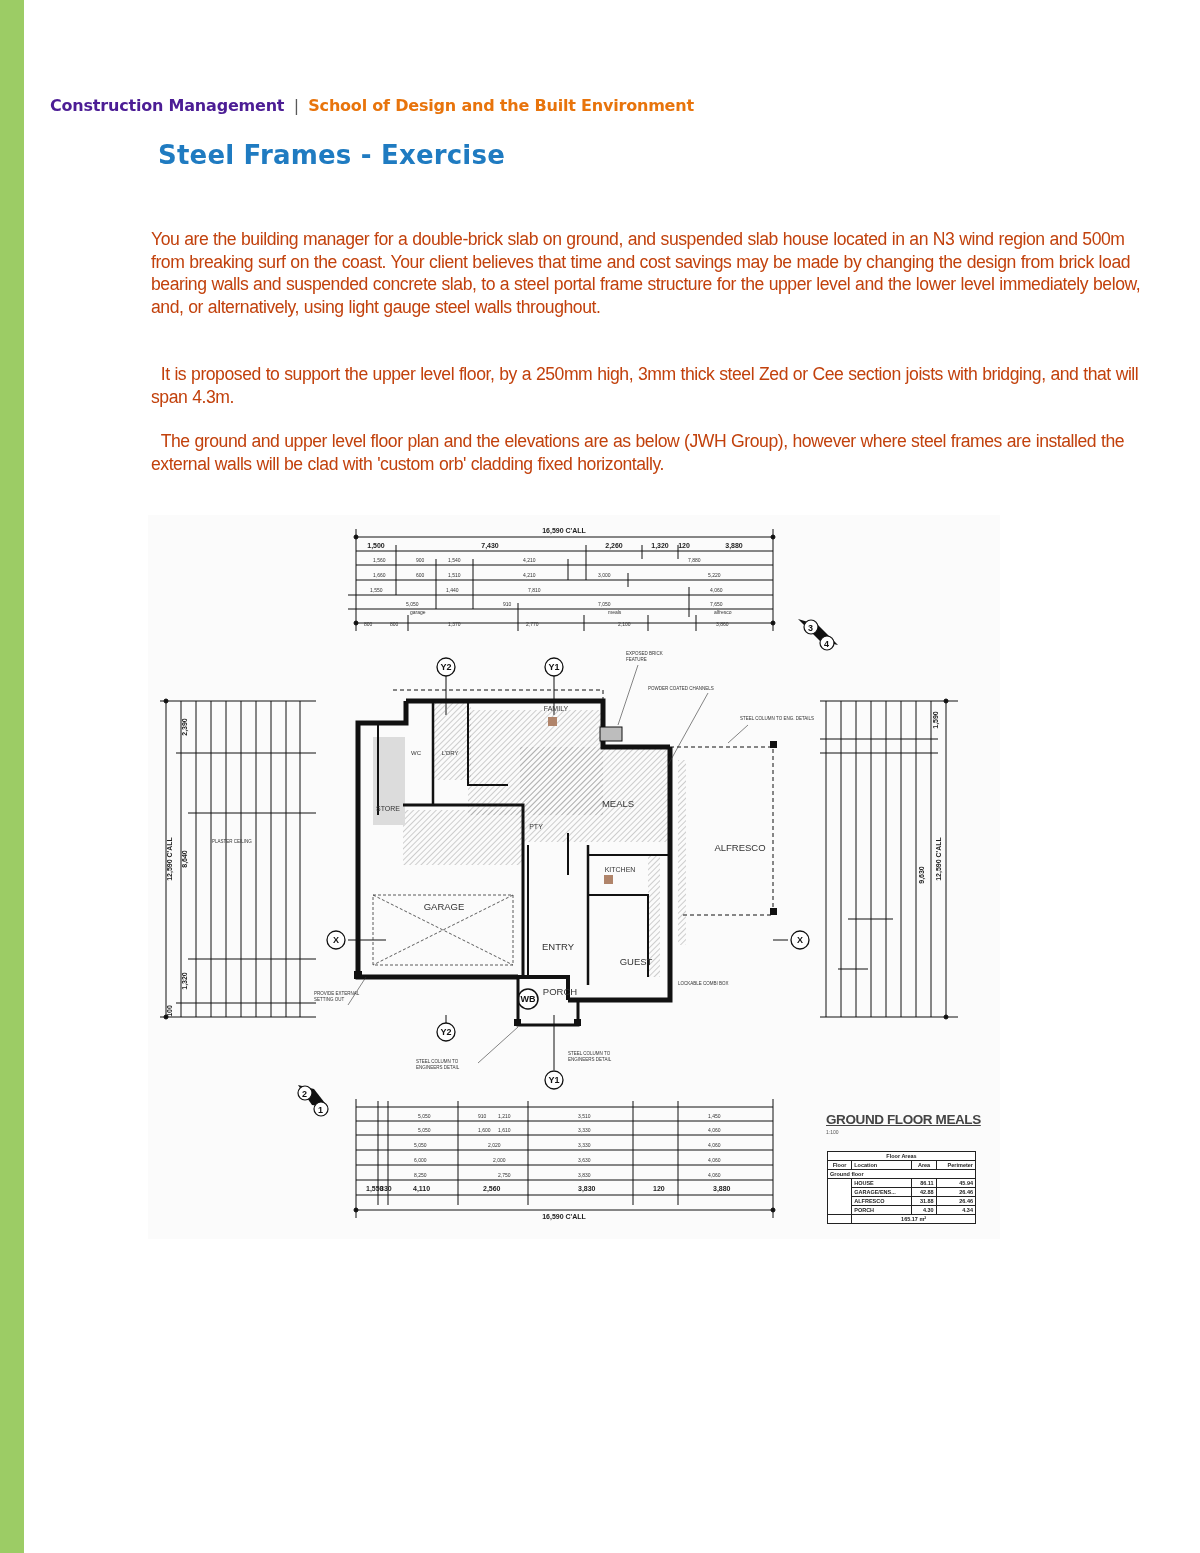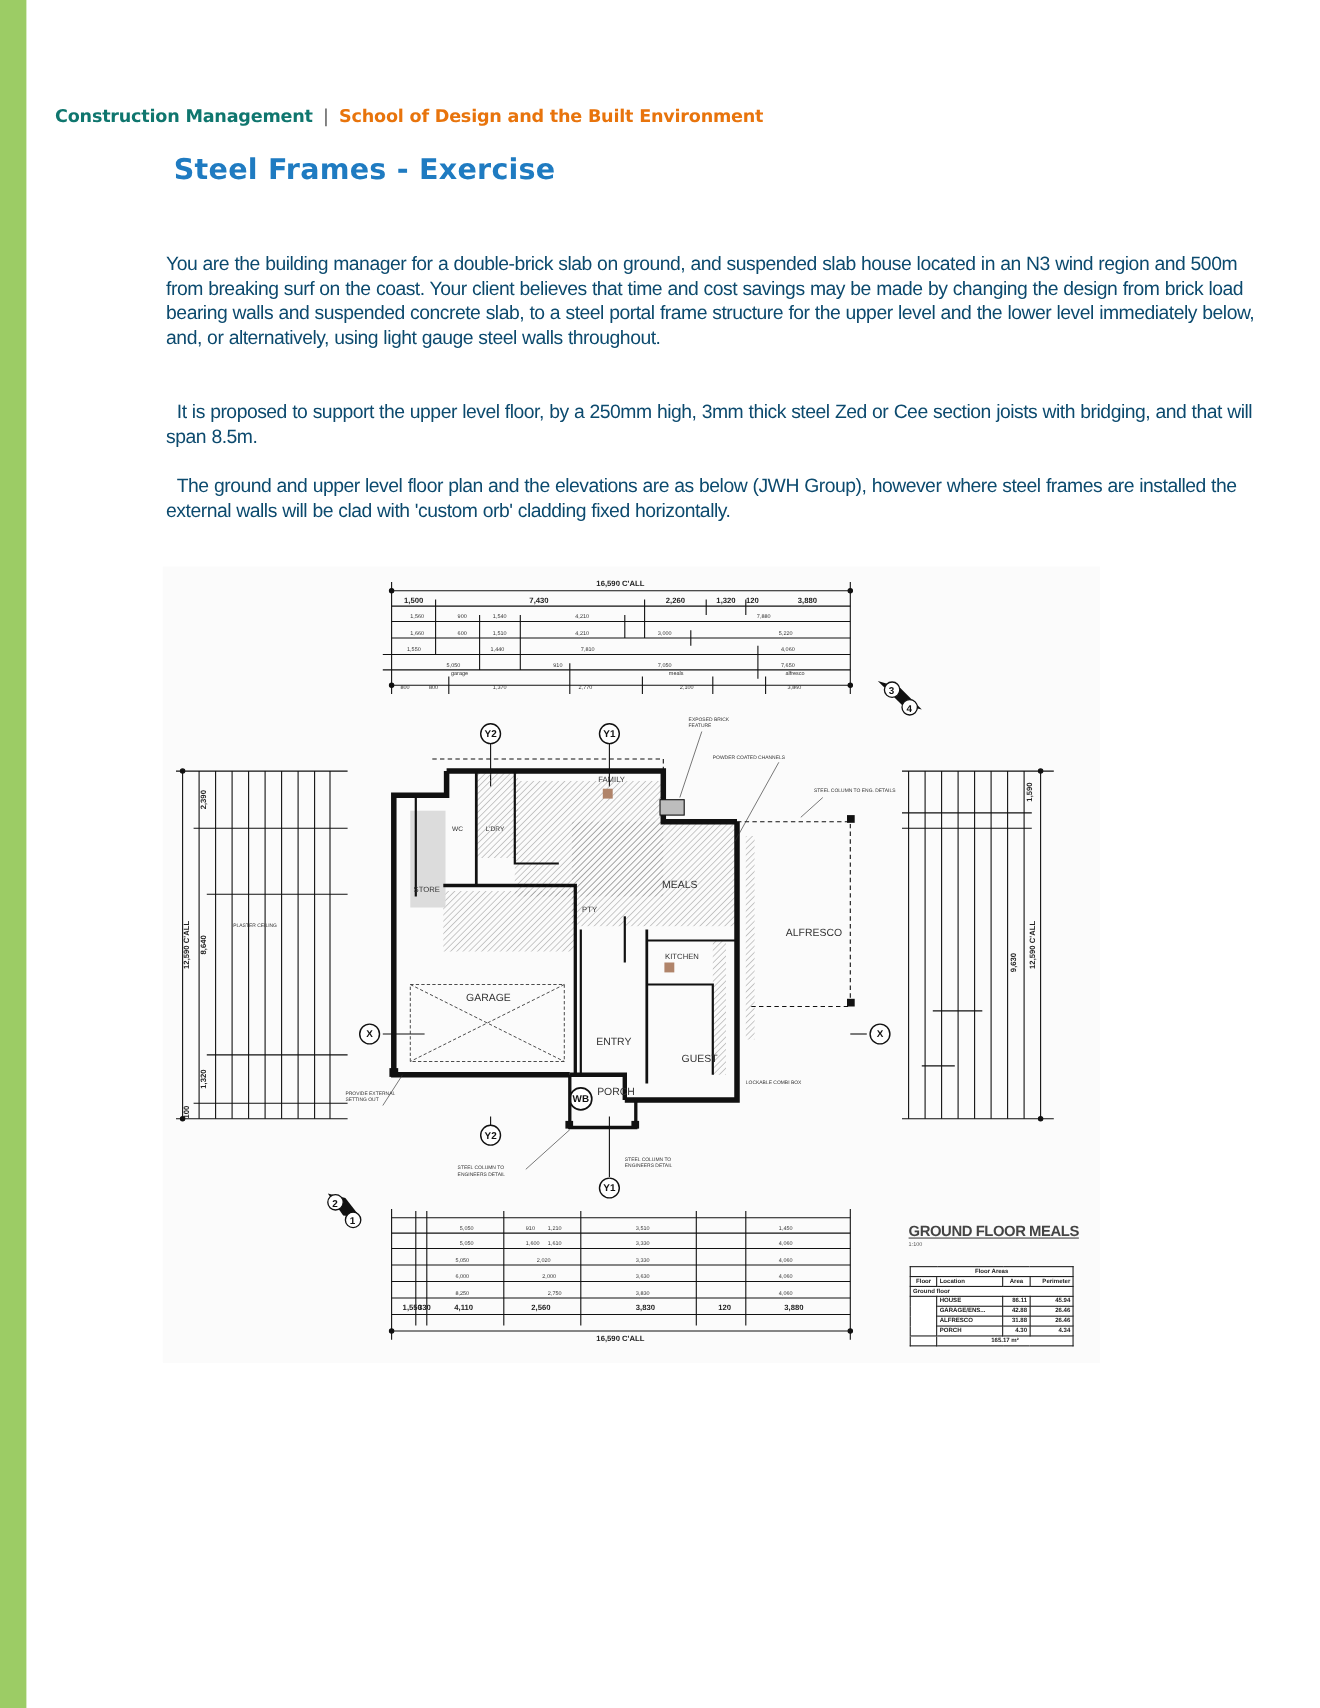--- a/index.html
+++ b/index.html
@@ -2,27 +2,27 @@
 <html><head>
 <meta charset="utf-8">
 <style>
   * { box-sizing: border-box; margin: 0; padding: 0; }
   html, body { width: 1200px; height: 1553px; background: #ffffff; overflow: hidden; }
   body { position: relative; font-family: "DejaVu Sans", sans-serif; color: #000; }
 
   .side-bar { position: absolute; left: 0; top: 0; width: 24px; height: 1553px; background: #9ccc65; }
 
   .header-line { position: absolute; left: 50px; top: 96px; font-size: 16px; font-weight: bold; white-space: nowrap; letter-spacing: -0.2px; }
-  .header-line .dept { color: #0f766e; }
+  .header-line .dept { color: #4c1d95; }
   .header-line .sep { color: #595959; padding: 0 4px; font-weight: normal; }
   .header-line .school { color: #e8740c; }
 
   .title { position: absolute; left: 158px; top: 140px; font-size: 26px; font-weight: bold; color: #1f7bc1; letter-spacing: 0.2px; white-space: nowrap; }
 
-  .body-text { position: absolute; left: 151px; width: 1010px; font-family: "Liberation Sans", sans-serif; font-size: 17.6px; line-height: 22.6px; color: #0c4a6e; letter-spacing: -0.45px; word-spacing: 0.4px; }
+  .body-text { position: absolute; left: 151px; width: 1010px; font-family: "Liberation Sans", sans-serif; font-size: 17.6px; line-height: 22.6px; color: #c2410c; letter-spacing: -0.45px; word-spacing: 0.4px; }
   .p1 { top: 228px; }
   .p2 { top: 363px; }
   .p3 { top: 430px; }
 
   .drawing { position: absolute; left: 148px; top: 515px; width: 852px; height: 724px; background: #fbfbfb; }
   .drawing svg { position: absolute; left: 0; top: 0; width: 852px; height: 724px; }
 
   .plan-title { position: absolute; left: 678px; top: 597px; font-family: "Liberation Sans", sans-serif; font-size: 13.5px; font-weight: bold; color: #444; text-decoration: underline; letter-spacing: -0.4px; white-space: nowrap; }
   .plan-scale { position: absolute; left: 678px; top: 614px; font-family: "Liberation Sans", sans-serif; font-size: 5px; color: #555; }
 
@@ -46,21 +46,21 @@
 
 <div class="header-line">
   <span class="dept">Construction Management</span>
   <span class="sep">|</span>
   <span class="school">School of Design and the Built Environment</span>
 </div>
 
 <h1 class="title">Steel Frames - Exercise</h1>
 
 <p class="body-text p1">You are the building manager for a double-brick slab on ground, and suspended slab house located in an N3 wind region and 500m from breaking surf on the coast. Your client believes that time and cost savings may be made by changing the design from brick load bearing walls and suspended concrete slab, to a steel portal frame structure for the upper level and the lower level immediately below, and, or alternatively, using light gauge steel walls throughout.</p>
-<p class="body-text p2" style="white-space: pre-wrap;">  It is proposed to support the upper level floor, by a 250mm high, 3mm thick steel Zed or Cee section joists with bridging, and that will span 8.5m.</p>
+<p class="body-text p2" style="white-space: pre-wrap;">  It is proposed to support the upper level floor, by a 250mm high, 3mm thick steel Zed or Cee section joists with bridging, and that will span 4.3m.</p>
 <p class="body-text p3" style="white-space: pre-wrap;">  The ground and upper level floor plan and the elevations are as below (JWH Group), however where steel frames are installed the external walls will be clad with 'custom orb' cladding fixed horizontally.</p>
 
 <div class="drawing">
   <svg viewBox="0 0 852 724" xmlns="http://www.w3.org/2000/svg">
     <defs>
       <pattern id="hatch" width="4" height="4" patternUnits="userSpaceOnUse" patternTransform="rotate(45)">
         <line x1="0" y1="0" x2="0" y2="4" stroke="#888" stroke-width="0.8"></line>
       </pattern>
     </defs>
 

